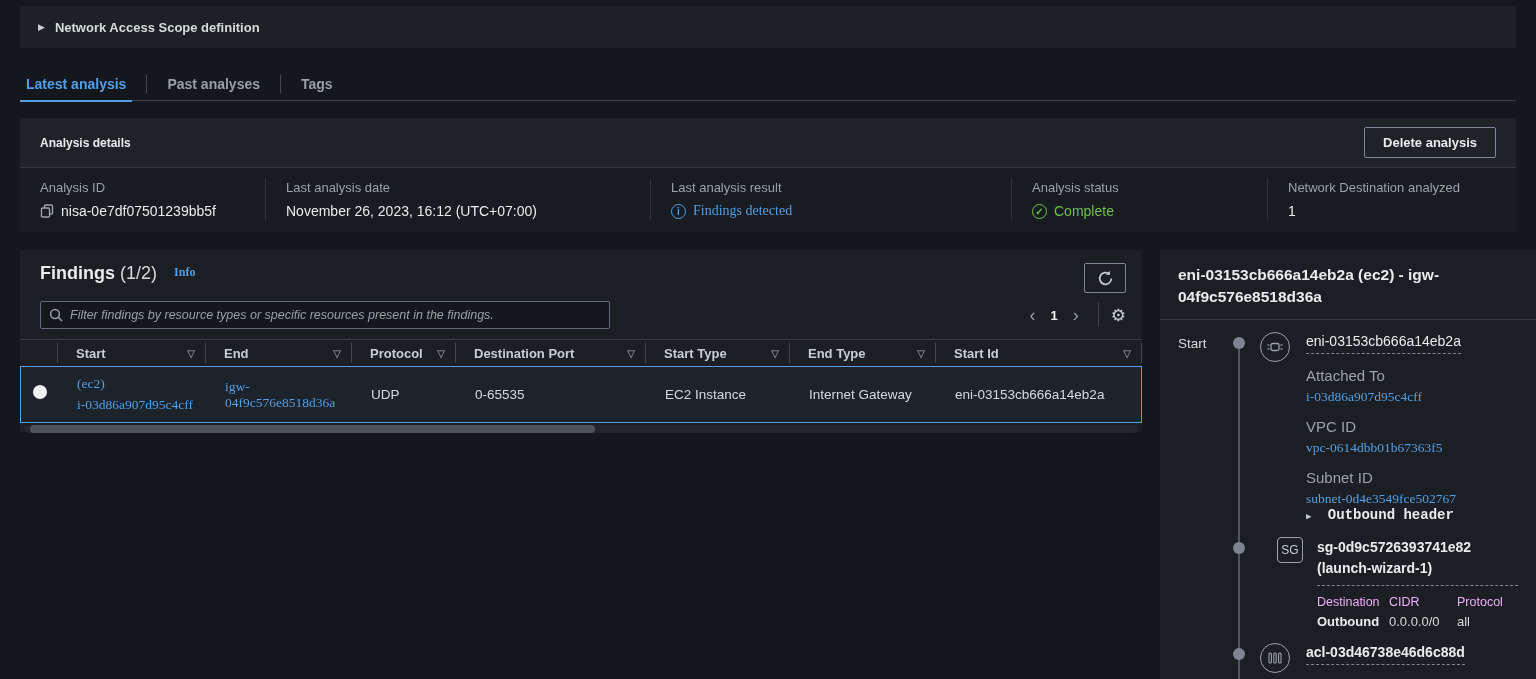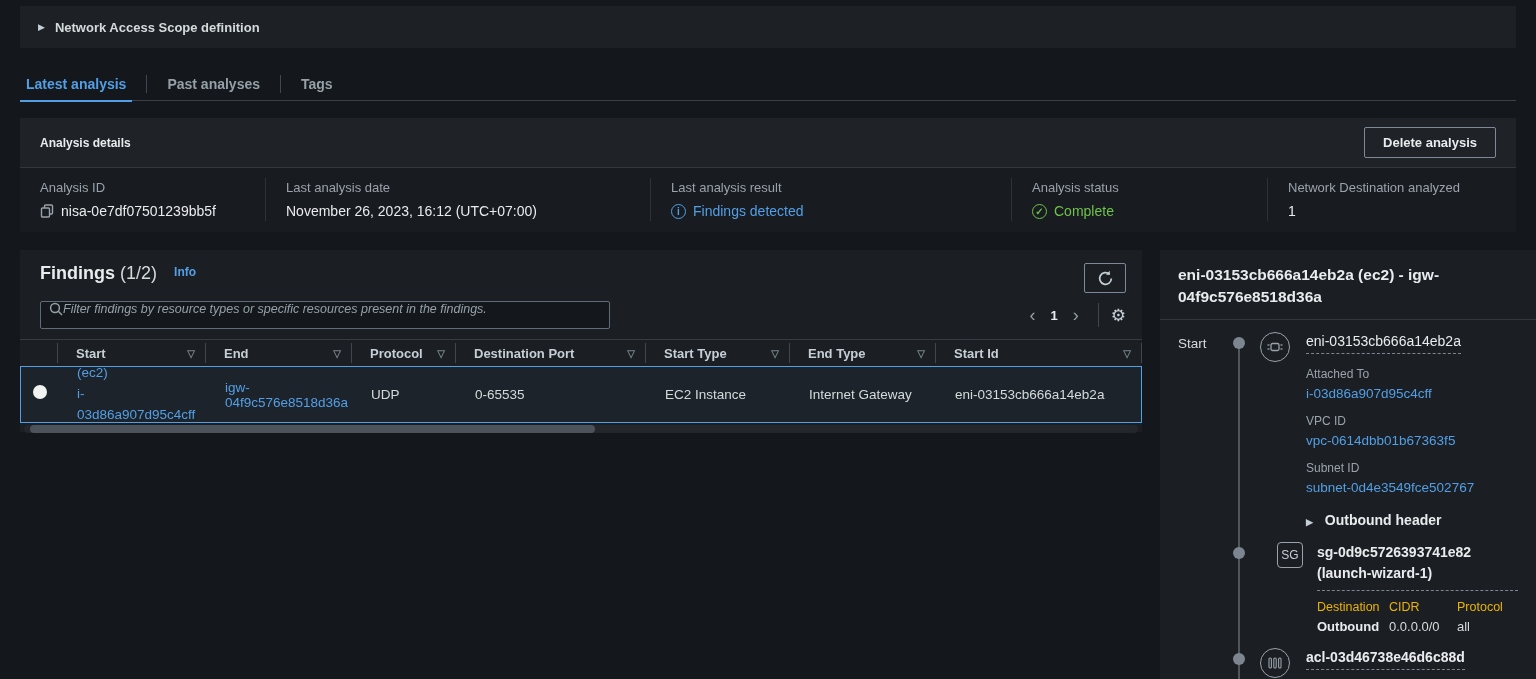--- a/index.html
+++ b/index.html
@@ -1,20 +1,20 @@
 <!DOCTYPE html>
 <html><head>
 <meta charset="utf-8">
 <style>
   * { margin:0; padding:0; box-sizing:border-box; }
   html,body { width:1536px; height:679px; overflow:hidden;
     background:#14171b; font-family:"Liberation Sans", sans-serif;
     color:#d5dbdb; -webkit-font-smoothing:antialiased; }
 
-  .link { color:#539fe5; cursor:pointer; text-decoration:none; }
+  .link { color:#539fe5; cursor:pointer; text-decoration:none;font-family:Liberation Serif, serif; }
 
   
   .scope-strip { position:absolute; left:20px; right:20px; top:6px; height:42px;
     background:#1d2126; display:flex; align-items:center; padding:0 18px; }
   .expander-arrow { font-size:9px; color:#c6ced6; margin-right:10px; }
   .scope-title { font-size:13px; font-weight:bold; color:#d5dbdb; }
 
   
   .tabs { position:absolute; left:20px; right:20px; top:70px; height:31px;
     display:flex; align-items:center; border-bottom:1px solid #3b4149; }
@@ -53,21 +53,21 @@
   .findings-head { display:flex; align-items:flex-start; padding:13px 16px 0 20px; }
   .findings-title { font-size:18px; color:#e9ebed; }
   .findings-title b { font-weight:bold; }
   .findings-count { font-weight:normal; color:#d5dbdb;margin-top:36px; }
   .info-link { font-size:12px; font-weight:bold; margin-left:12px; vertical-align:3px; }
   .icon-btn { border:1px solid #7d8998; border-radius:2px; background:transparent;
     width:42px; height:30px; display:flex; align-items:center; justify-content:center;
     cursor:pointer; margin-left:auto; }
   .filter-row { display:flex; align-items:center; padding:8px 16px 0 20px; }
   .filter-box { width:570px; height:28px; border:1px solid #5f6b7a; border-radius:2px;
-    background:#14181c; display:flex; align-items:flex-start; padding:0 8px; }
+    background:#14181c; display:flex; align-items:center; padding:0 8px; gap:7px; }
   .filter-box input { background:transparent; border:none; outline:none; flex:1;
     font-family:"Liberation Sans",sans-serif; font-style:italic; font-size:12.5px; color:#d5dbdb; }
   .filter-box input::placeholder { color:#95a0a8; font-style:italic; }
   .pager { margin-left:auto; display:flex; align-items:center; gap:4px; }
   .page-arrow { font-size:18px; color:#95a0a8; padding:0 7px; cursor:pointer; line-height:1; }
   .page-num { font-size:13px; font-weight:bold; color:#e9ebed; padding:0 4px; }
   .pager-sep { width:1px; height:24px; background:#414750; margin:0 8px; }
   .gear { font-size:17px; color:#c6ced6; cursor:pointer; }
 
   
@@ -106,29 +106,29 @@
   .e-icon { flex:0 0 32px; }
   .round-ic { width:30px; height:30px; border-radius:50%; border:1.5px solid #9aa2ab;
     display:flex; align-items:center; justify-content:center; color:#9aa2ab; }
   .sg-ic { width:26px; height:26px; border-radius:4px; border:1.5px solid #9aa2ab;
     display:flex; align-items:center; justify-content:center; color:#c6ced6;
     font-size:12px; margin-left:17px; }
   .e-content { flex:1; min-width:0; }
   .res-id { font-size:14px; color:#e9ebed; display:inline-block;
     border-bottom:1px dashed #7d8590; padding-bottom:4px; }
   .res-id.bold { font-weight:bold; }
-  .mini-label { font-size:12px; color:#9aa2ab; margin-top:13px; }
+  .mini-label { font-size:15px; color:#9aa2ab; margin-top:13px; }
   .mini-link { font-size:13.5px; margin-top:5px; display:block; }
-  .outbound-row { margin-top:17px; font-size:14px; font-weight:bold; color:#e9ebed;
-    cursor:pointer; }
+  .outbound-row { margin-top:0; font-size:14px; font-weight:bold; color:#e9ebed;
+    cursor:pointer;font-family:Liberation Mono, monospace; }
   .outbound-row .expander-arrow { margin-right:8px; }
   .sg-names { font-size:14px; font-weight:bold; color:#e9ebed; line-height:1.5;
     border-bottom:1px dashed #7d8590; padding-bottom:6px; }
   .mini-table { margin-top:9px; font-size:12.5px; }
-  .mini-th { color:#eab308; display:flex;align-items:flex-end; }
+  .mini-th { color:#f0abfc; display:flex;align-items:flex-end; }
   .mini-tr { display:flex; margin-top:5px; color:#d5dbdb; font-size:13px; }
   .mini-tr .first { font-weight:bold; color:#e9ebed; }
   .sgc1 { width:72px; } .sgc2 { width:68px; }
   .entry + .entry { margin-top:14px; }
 
   svg { display:block; }
 </style>
 </head>
 <body>
 

